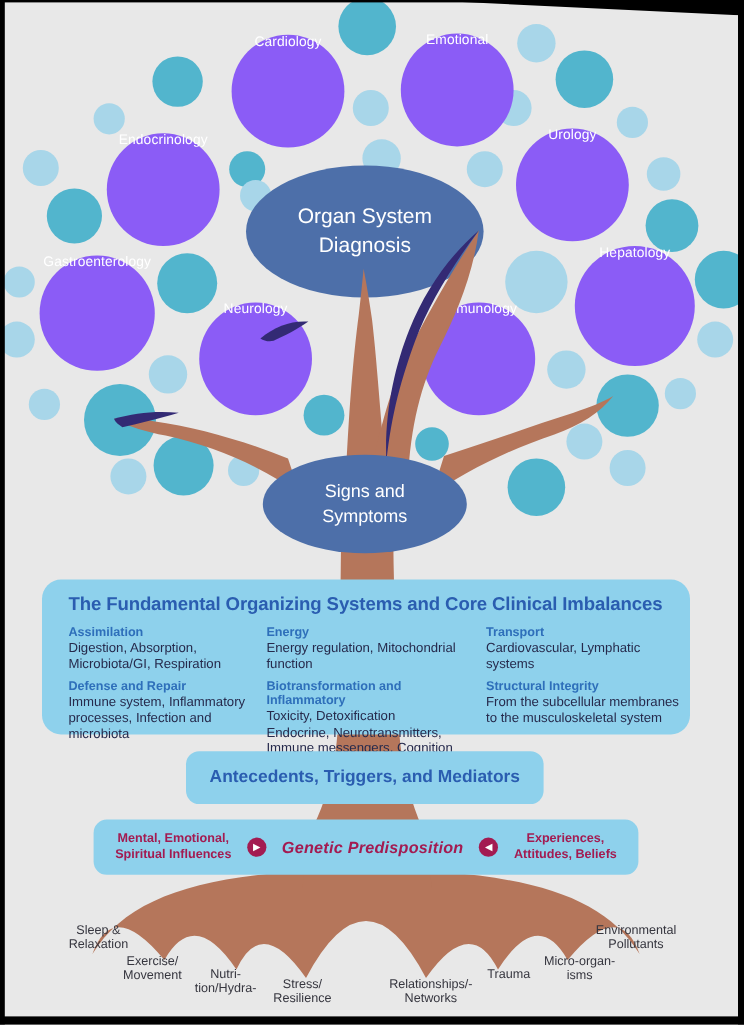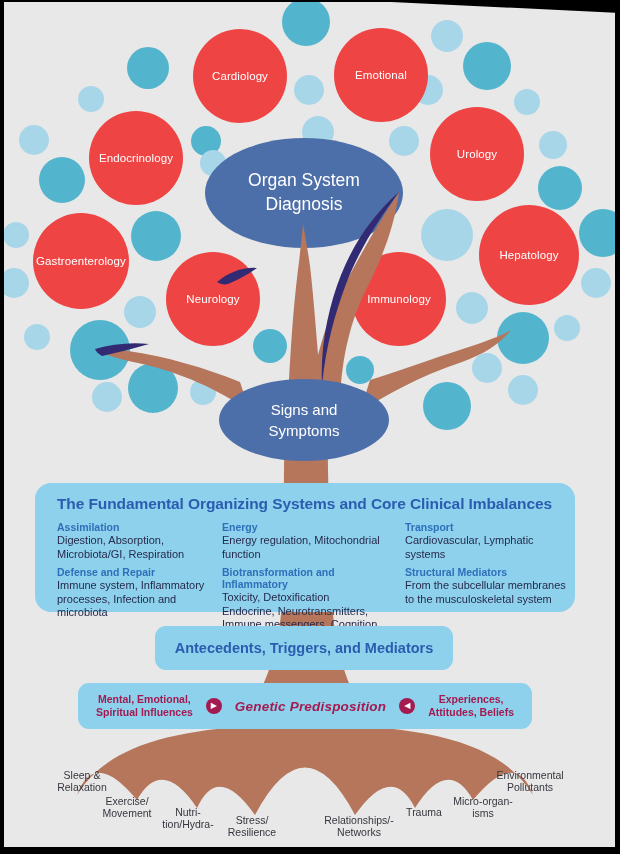--- a/index.html
+++ b/index.html
@@ -14,22 +14,22 @@
   .frame-left{left:0;top:0;width:4px;height:854px;}
   .frame-right{right:0;top:0;width:5px;height:854px;}
   .frame-bottom{left:0;bottom:0;width:620px;height:7px;}
   .frame-top-wedge{position:absolute;right:0;top:0;z-index:10;}
 
   
   .deco-layer,.organ-layer{position:absolute;left:0;top:0;width:100%;height:100%;z-index:1;}
   .organ-layer{z-index:2;}
   .deco-circle{position:absolute;border-radius:50%;}
   .organ-circle{
-    position:absolute;border-radius:50%;background:#ef4444;
-    display:flex;align-items:center;justify-content:center;
+    position:absolute;border-radius:50%;background:#8b5cf6;
+    display:flex;align-items:flex-start;justify-content:center;
     color:#fff;font-size:11.5px;letter-spacing:.1px;text-align:center;
   }
 
   
   .big-ellipse{
     position:absolute;background:#4d6fa9;border-radius:50%;
     display:flex;flex-direction:column;align-items:center;justify-content:center;
     color:#fff;text-align:center;
   }
   .organ-ellipse{left:205px;top:138px;width:198px;height:110px;z-index:2;font-size:17.5px;line-height:1.35;}
@@ -204,21 +204,21 @@
         <div class="fund-group">
           <p class="fund-body">Endocrine, Neurotransmitters, Immune messengers, Cognition</p>
         </div>
       </div>
     <div class="fund-col fund-col-3">
         <div class="fund-group">
           <div class="fund-heading">Transport</div>
           <p class="fund-body">Cardiovascular, Lymphatic systems</p>
         </div>
         <div class="fund-group">
-          <div class="fund-heading">Structural Mediators</div>
+          <div class="fund-heading">Structural Integrity</div>
           <p class="fund-body">From the subcellular membranes to the musculoskeletal system</p>
         </div>
       </div>
   </div>
 
   <div class="panel antecedents-panel">
     <span class="antecedents-label">Antecedents, Triggers, and Mediators</span>
   </div>
 
   <div class="panel genetic-panel">

